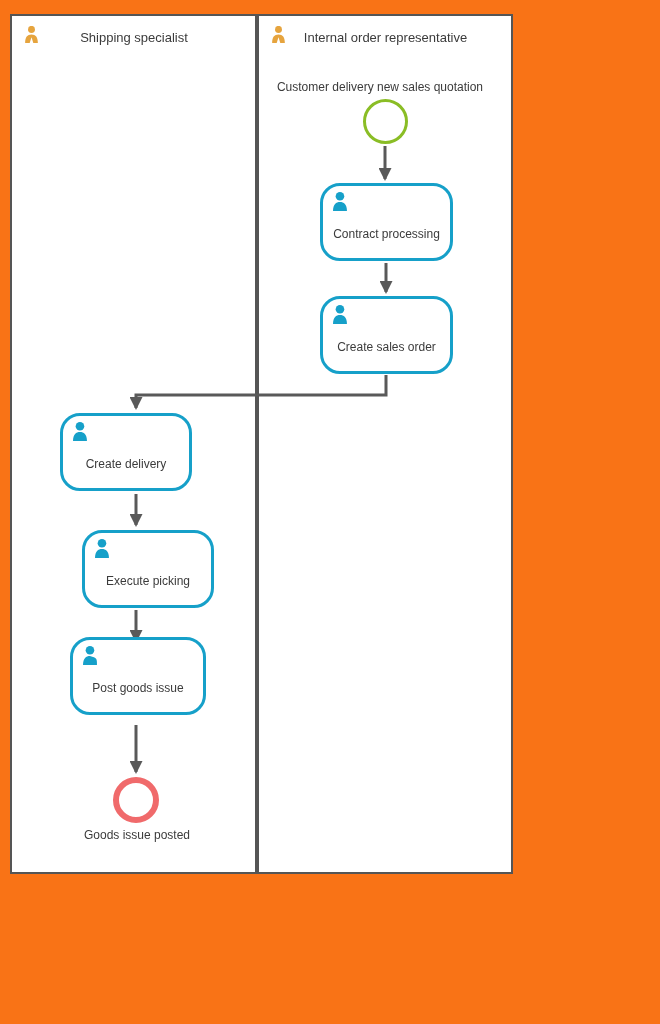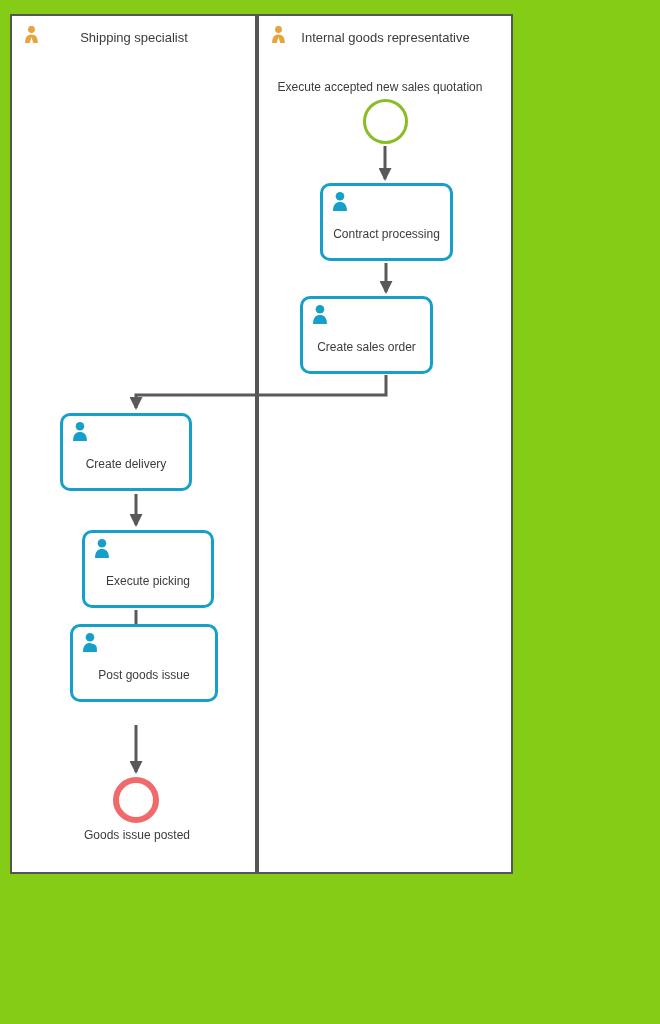--- a/index.html
+++ b/index.html
@@ -1,17 +1,17 @@
 <!DOCTYPE html>
 <html><head>
 <meta charset="utf-8">
 <style>
   html,body{margin:0;padding:0;background:#ffffff;}
   body{font-family:"Liberation Sans","DejaVu Sans",sans-serif;color:#3b3b3b;}
-  .canvas{position:relative;width:660px;height:1024px;background:#84cc16;overflow:hidden;}
+  .canvas{position:relative;width:660px;height:1024px;background:#f97316;overflow:hidden;}
 
   
   .lane{position:absolute;top:14px;height:860px;border:2px solid #555555;background:#ffffff;box-sizing:border-box;}
   .lane-left{left:10px;width:247px;}
   .lane-right{left:257px;width:256px;}
   .lane-header{display:flex;align-items:center;padding:10px 12px 0 12px;}
   .lane-header .person-icon{flex:0 0 auto;}
   .lane-title{flex:1 1 auto;text-align:center;font-size:13px;color:#3b3b3b;padding-right:14px;}
 
   
@@ -19,28 +19,28 @@
 
   
   .event-circle{position:absolute;border-radius:50%;background:#ffffff;box-sizing:border-box;}
   .start-event{left:363px;top:99px;width:45px;height:45px;border:3px solid #8abd25;}
   .end-event{left:113px;top:777px;width:46px;height:46px;border:6px solid #f06a6b;}
   .event-label{position:absolute;text-align:center;font-size:12px;color:#3b3b3b;}
   .annotation-label{left:230px;top:80px;width:300px;}
   .end-label{left:37px;top:828px;width:200px;text-align:center;}
 
   
-  .task{position:absolute;width:133px;height:78px;border:3px solid #16a0c9;border-radius:10px;background:#ffffff;box-sizing:border-box;}
+  .task{position:absolute;width:133px;height:78px;border:3px solid #16a0c9;border-radius:20px;background:#ffffff;box-sizing:border-box;}
   .task .task-icon{position:absolute;left:9px;top:6px;}
   .task .task-label{position:absolute;left:0;right:0;top:41px;text-align:center;font-size:12px;color:#3b3b3b;}
   .task-a{left:320px;top:183px;}
-  .task-b{left:300px;top:296px;}
+  .task-b{left:320px;top:296px;}
   .task-c{left:60px;top:413px;width:132px;}
   .task-d{left:70px;top:530px;width:132px;margin-left:12px;}
-  .task-e{left:70px;top:624px;width:148px;}
+  .task-e{left:70px;top:637px;width:136px;}
 </style>
 </head>
 <body>
 
 <div class="canvas">
 
   <div class="lane lane-left">
     <div class="lane-header">
       <span class="person-icon">
         <svg width="15" height="18" viewBox="0 0 14 17">
@@ -53,39 +53,39 @@
   </div>
 
   <div class="lane lane-right">
     <div class="lane-header">
       <span class="person-icon">
         <svg width="15" height="18" viewBox="0 0 14 17">
           <circle cx="7" cy="3.2" r="3.3" fill="#e6a43e"></circle>
           <path d="M7 8 C3 8 1 10.6 1 16 L5.3 16 L7 10.6 L8.7 16 L13 16 C13 10.6 11 8 7 8 Z" fill="#e6a43e"></path>
         </svg>
       </span>
-      <span class="lane-title">Internal goods representative</span>
+      <span class="lane-title">Internal order representative</span>
     </div>
   </div>
 
   <svg class="flows">
     <defs>
       <marker id="arrow" markerUnits="userSpaceOnUse" markerWidth="14" markerHeight="13" refX="11" refY="6.5" orient="auto">
         <path d="M0,0 L13,6.5 L0,13 Z" fill="#595959"></path>
       </marker>
     </defs>
     <path d="M385,146 L385,179" fill="none" stroke="#595959" stroke-width="3" marker-end="url(#arrow)"></path>
     <path d="M386,263 L386,292" fill="none" stroke="#595959" stroke-width="3" marker-end="url(#arrow)"></path>
     <path d="M386,375 L386,395 L136,395 L136,408" fill="none" stroke="#595959" stroke-width="3" marker-end="url(#arrow)"></path>
     <path d="M136,494 L136,525" fill="none" stroke="#595959" stroke-width="3" marker-end="url(#arrow)"></path>
     <path d="M136,610 L136,641" fill="none" stroke="#595959" stroke-width="3" marker-end="url(#arrow)"></path>
     <path d="M136,725 L136,772" fill="none" stroke="#595959" stroke-width="3" marker-end="url(#arrow)"></path>
   </svg>
 
-  <div class="event-label annotation-label">Execute accepted new sales quotation</div>
+  <div class="event-label annotation-label">Customer delivery new sales quotation</div>
   <div class="event-circle start-event"></div>
 
   <div class="task task-a">
     <span class="task-icon">
       <svg width="21" height="19" viewBox="0 0 16 15">
         <circle cx="6" cy="3.4" r="3.4" fill="#16a0c9"></circle>
         <path d="M0.5 15 C0.5 9.6 3 7.9 6 7.9 C9 7.9 11.5 9.6 11.5 15 Z" fill="#16a0c9"></path>
       </svg>
     </span>
     <span class="task-label">Contract processing</span>

